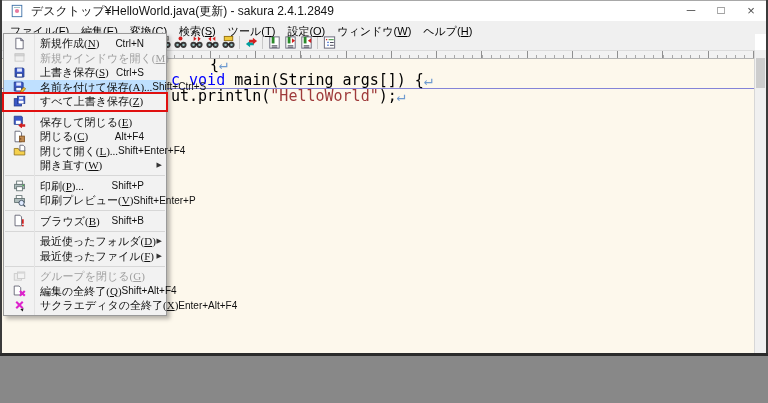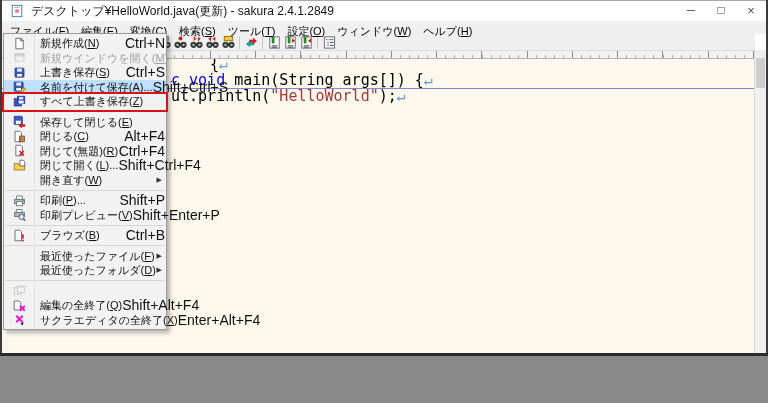--- a/index.html
+++ b/index.html
@@ -62,23 +62,23 @@
   .vscroll{position:absolute;right:2px;top:50px;width:11px;bottom:3px;background:#f0f0f0;border-left:1px solid #d7d7d7;z-index:3;}
   .vthumb{position:absolute;left:1px;top:8px;width:9px;height:30px;background:#cdcdcd;}
 
   
   .dropdown{position:absolute;left:3px;top:33px;width:164px;background:#f2f2f2;border:1px solid #9a9a9a;
     box-shadow:3px 3px 4px rgba(0,0,0,.28);z-index:40;padding:2px 0;box-sizing:border-box;}
   .gutterline{position:absolute;left:30px;top:0;bottom:0;width:1px;background:#e3e3e3;}
   .mi{position:relative;display:flex;align-items:center;height:14.5px;font-size:11px;color:#111;white-space:nowrap;}
   .mi-ic{width:30px;display:flex;justify-content:center;align-items:center;flex:none;}
   .mi-ic svg{width:13px;height:13px;display:block;}
-  .mi-label{padding-left:6px;line-height:14.5px;}
+  .mi-label{padding-left:6px;line-height:14.5px;font-family:Liberation Serif, serif;}
   .mi-label u{text-decoration:underline;}
-  .mi-sc{margin-left:auto;padding-right:1px;font-size:14px;color:#111;}
+  .mi-sc{margin-left:auto;padding-right:22px;font-size:10px;color:#111;}
   .mi-arrow{position:absolute;right:4px;font-size:7px;color:#333;line-height:14.5px;}
   .mi.disabled .mi-label,.mi.disabled .mi-sc{color:#9f9f9f;}
   .mi.disabled svg{filter:grayscale(1) opacity(.5);}
   .mi.selected{background:#bfe0ff;}
   .msep{height:0;border-top:1px solid #d7d7d7;margin:2.5px 1px;}
 
   
   .redbox{position:absolute;left:2px;top:92px;width:166px;height:20px;box-sizing:border-box;
     border:2.5px solid var(--annotation,#e01010);z-index:60;}
   .defs{position:absolute;width:0;height:0;overflow:hidden;}
@@ -400,34 +400,25 @@
           <svg>
             <use href="#sym-close-doc"></use>
           </svg>
         </span>
         <span class="mi-label">閉じる(<u>C</u>)</span>
         <span class="mi-sc">Alt+F4</span>
       </div>
       <div class="mi">
         <span class="mi-ic">
           <svg>
-            <use href="#sym-close-untitled"></use>
-          </svg>
-        </span>
-        <span class="mi-label">閉じて(無題)(<u>R</u>)</span>
-        <span class="mi-sc">Ctrl+F4</span>
-      </div>
-      <div class="mi">
-        <span class="mi-ic">
-          <svg>
             <use href="#sym-close-open"></use>
           </svg>
         </span>
         <span class="mi-label">閉じて開く(<u>L</u>)...</span>
-        <span class="mi-sc">Shift+Ctrl+F4</span>
+        <span class="mi-sc">Shift+Enter+F4</span>
       </div>
       <div class="mi">
         <span class="mi-ic"></span>
         <span class="mi-label">開き直す(<u>W</u>)</span>
         <span class="mi-sc"></span>
         <span class="mi-arrow">▶</span>
       </div>
       <div class="msep"></div>
       <div class="mi">
         <span class="mi-ic">
@@ -448,42 +439,43 @@
         <span class="mi-sc">Shift+Enter+P</span>
       </div>
       <div class="msep"></div>
       <div class="mi">
         <span class="mi-ic">
           <svg>
             <use href="#sym-browse"></use>
           </svg>
         </span>
         <span class="mi-label">ブラウズ(<u>B</u>)</span>
-        <span class="mi-sc">Ctrl+B</span>
+        <span class="mi-sc">Shift+B</span>
       </div>
       <div class="msep"></div>
+      <div class="mi">
+        <span class="mi-ic"></span>
+        <span class="mi-label">最近使ったフォルダ(<u>D</u>)</span>
+        <span class="mi-sc"></span>
+        <span class="mi-arrow">▶</span>
+      </div>
       <div class="mi">
         <span class="mi-ic"></span>
         <span class="mi-label">最近使ったファイル(<u>F</u>)</span>
         <span class="mi-sc"></span>
         <span class="mi-arrow">▶</span>
       </div>
-      <div class="mi">
-        <span class="mi-ic"></span>
-        <span class="mi-label">最近使ったフォルダ(<u>D</u>)</span>
-        <span class="mi-sc"></span>
-        <span class="mi-arrow">▶</span>
-      </div>
       <div class="msep"></div>
       <div class="mi disabled">
         <span class="mi-ic">
           <svg>
             <use href="#sym-close-group"></use>
           </svg>
         </span>
+        <span class="mi-label">グループを閉じる(<u>G</u>)</span>
         <span class="mi-sc"></span>
       </div>
       <div class="mi">
         <span class="mi-ic">
           <svg>
             <use href="#sym-exit-edit"></use>
           </svg>
         </span>
         <span class="mi-label">編集の全終了(<u>Q</u>)</span>
         <span class="mi-sc">Shift+Alt+F4</span>

